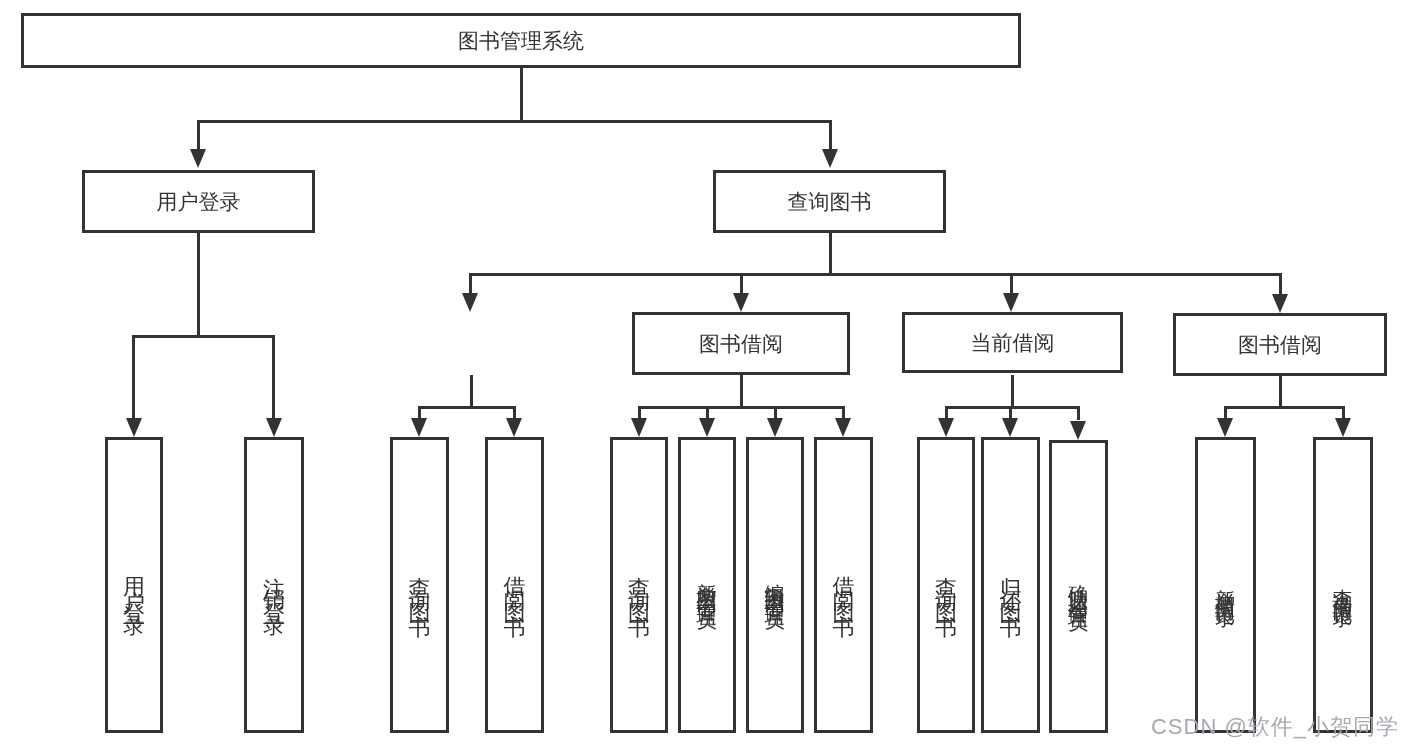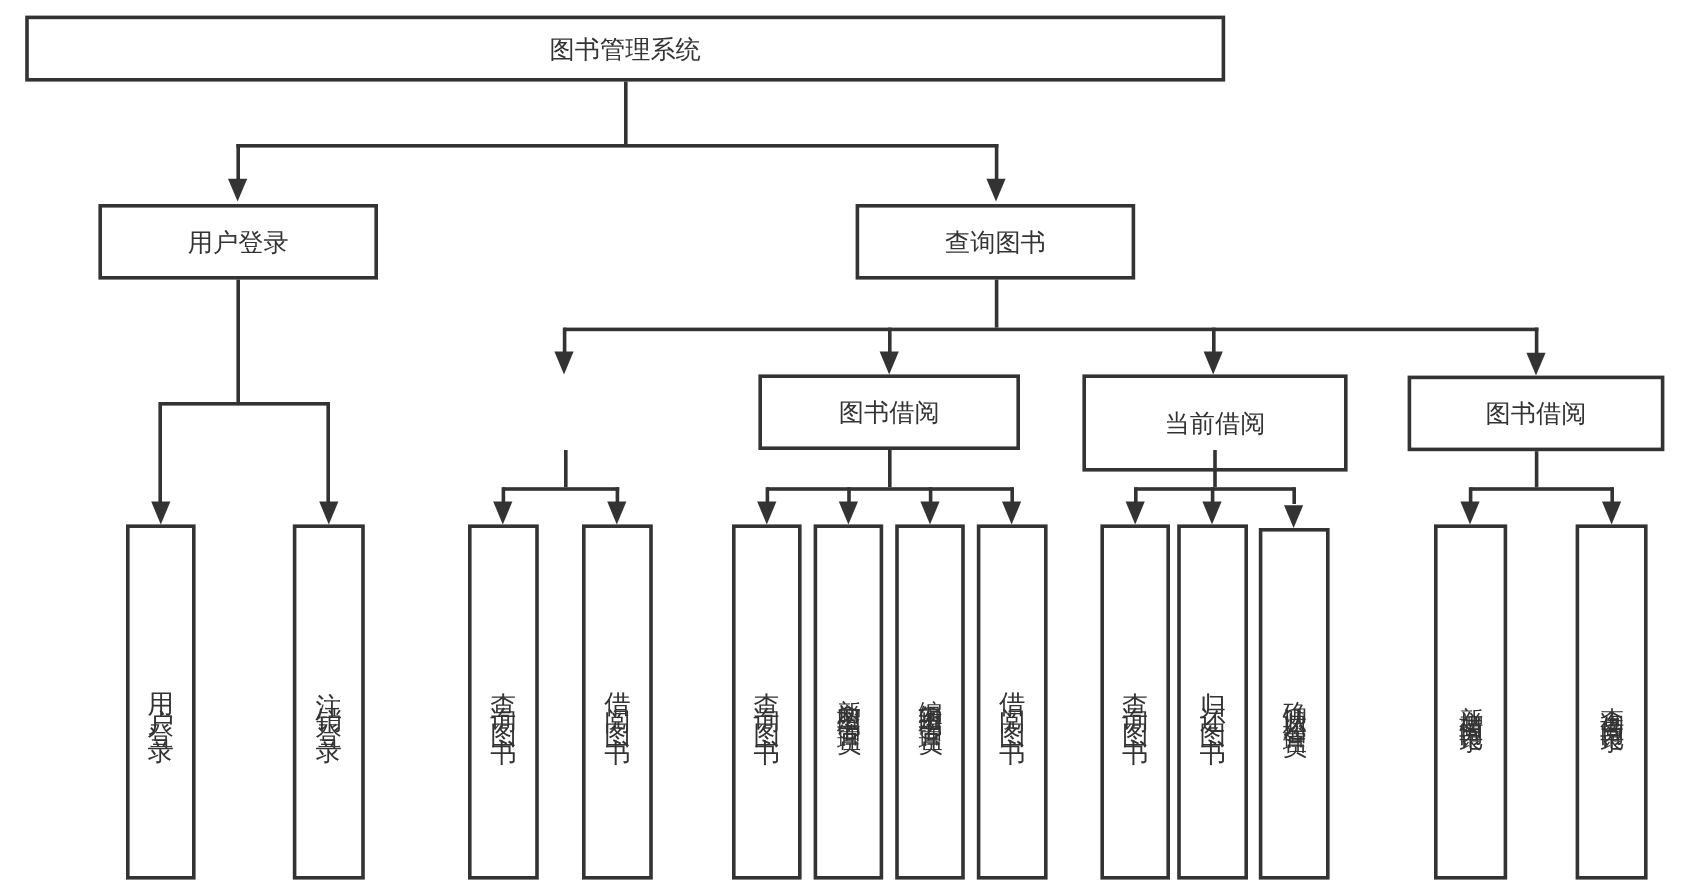--- a/index.html
+++ b/index.html
@@ -67,21 +67,21 @@
   <div class="vl" style="left:740px;top:273px;height:22px"></div>
   <div class="ah" style="left:733px;top:293px"></div>
   <div class="vl" style="left:1010px;top:273px;height:22px"></div>
   <div class="ah" style="left:1003px;top:293px"></div>
   <div class="vl" style="left:1279px;top:273px;height:22px"></div>
   <div class="ah" style="left:1272px;top:294px"></div>
 
   <div class="box" style="left:632px;top:312px;width:218px;height:63px">
     <span>图书借阅</span>
   </div>
-  <div class="box" style="left:902px;top:312px;width:221px;height:81px">
+  <div class="box" style="left:902px;top:312px;width:221px;height:61px">
     <span>当前借阅</span>
   </div>
   <div class="box" style="left:1173px;top:313px;width:214px;height:63px">
     <span>图书借阅</span>
   </div>
 
   <div class="vl" style="left:470px;top:375px;height:31px"></div>
   <div class="hl" style="left:419px;top:406px;width:97px"></div>
   <div class="vl" style="left:418px;top:406px;height:14px"></div>
   <div class="ah" style="left:411px;top:418px"></div>
@@ -152,14 +152,15 @@
     <span>确认归还（管理员）</span>
   </div>
 
   <div class="box vbox long" style="left:1195px;top:437px;width:61px;height:296px">
     <span>新增借阅记录</span>
   </div>
   <div class="box vbox long" style="left:1313px;top:437px;width:60px;height:296px">
     <span>查询借阅记录</span>
   </div>
 
+  <div class="watermark">CSDN @软件_小贺同学</div>
 
 </div>
 
 </body></html>

